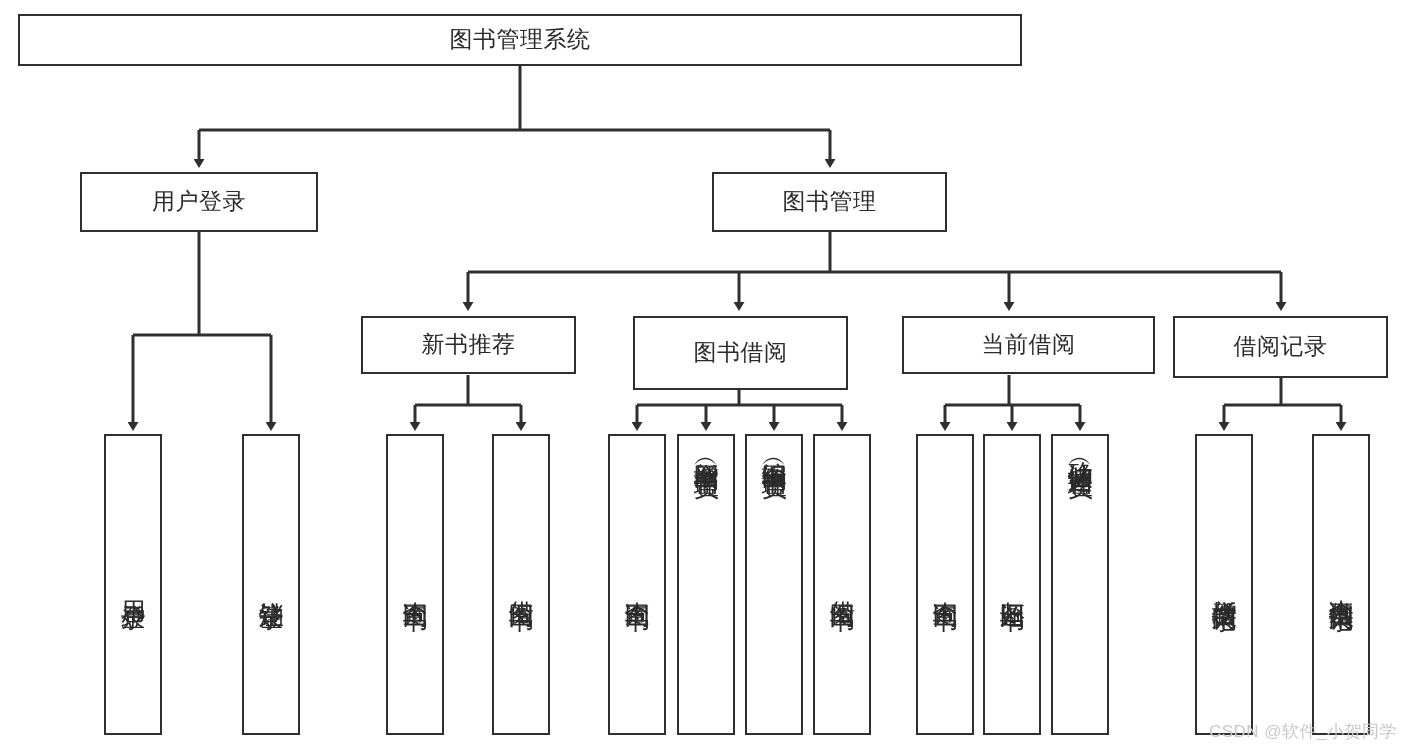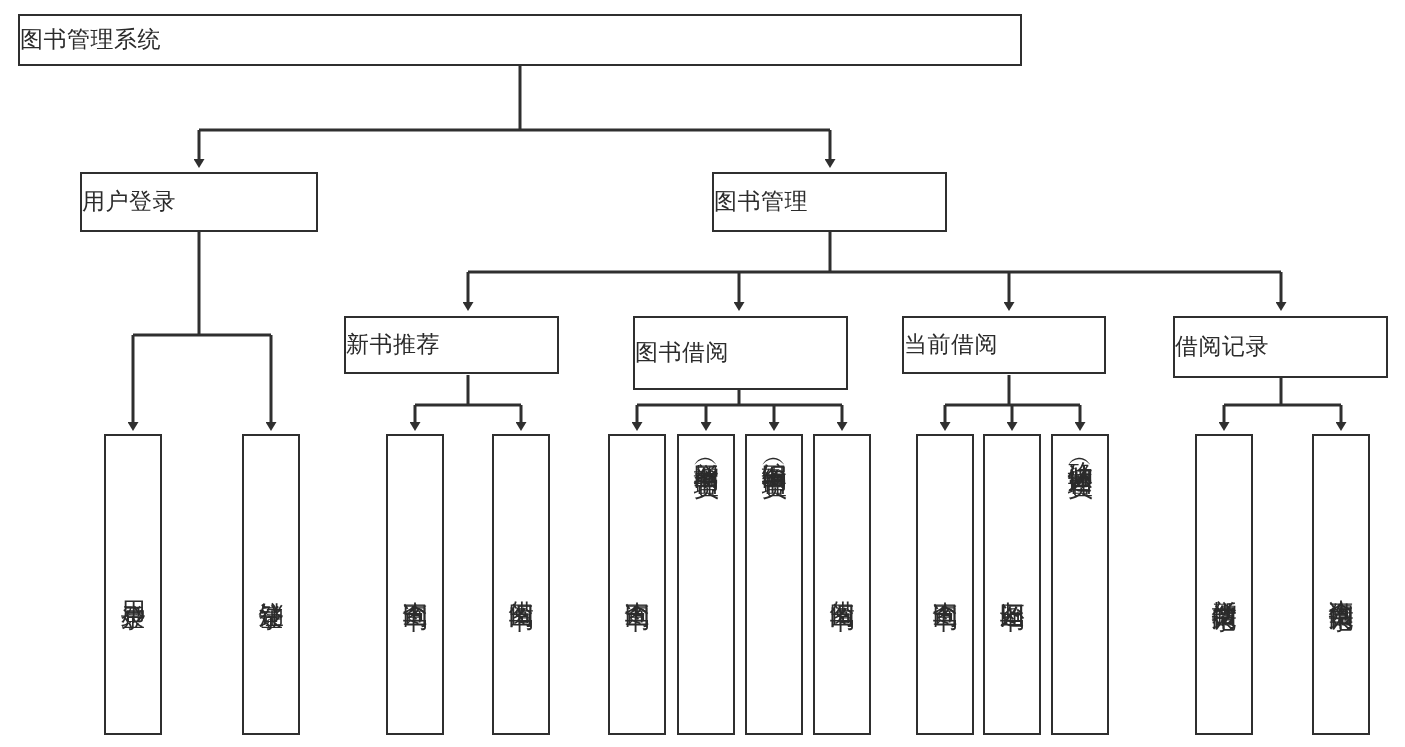--- a/index.html
+++ b/index.html
@@ -27,20 +27,21 @@
     height: 747px;
     pointer-events: none;
   }
   .node {
     position: absolute;
     box-sizing: border-box;
     border: 2.5px solid #2f2f2f;
     background: #ffffff;
     display: flex;
     align-items: center;
+    justify-content: center;
     color: #2b2b2b;
   }
   .node .label {
     display: block;
     text-align: center;
     line-height: 1.18;
     letter-spacing: 0.5px;
   }
   .node.horizontal .label {
     font-size: 23px;
@@ -132,27 +133,27 @@
     <span class="label">图书管理系统</span>
   </div>
 
   <div class="node horizontal" style="left:80px; top:172px; width:238px; height:60px;">
     <span class="label">用户登录</span>
   </div>
   <div class="node horizontal" style="left:712px; top:172px; width:235px; height:60px;">
     <span class="label">图书管理</span>
   </div>
 
-  <div class="node horizontal" style="left:344px; top:316px; width:215px; height:58px;">
+  <div class="node horizontal" style="left:361px; top:316px; width:215px; height:58px;">
     <span class="label">新书推荐</span>
   </div>
   <div class="node horizontal" style="left:633px; top:316px; width:215px; height:74px;">
     <span class="label">图书借阅</span>
   </div>
-  <div class="node horizontal" style="left:902px; top:316px; width:204px; height:58px;">
+  <div class="node horizontal" style="left:902px; top:316px; width:253px; height:58px;">
     <span class="label">当前借阅</span>
   </div>
   <div class="node horizontal" style="left:1173px; top:316px; width:215px; height:62px;">
     <span class="label">借阅记录</span>
   </div>
 
   <div class="node vertical centered" style="left:104px; top:434px; width:58px; height:301px;">
     <span class="label">用户登录</span>
   </div>
   <div class="node vertical centered" style="left:242px; top:434px; width:58px; height:301px;">
@@ -189,14 +190,15 @@
     <span class="label">确认归还（管理员）</span>
   </div>
 
   <div class="node vertical centered" style="left:1195px; top:434px; width:58px; height:301px;">
     <span class="label">新增借阅记录</span>
   </div>
   <div class="node vertical centered" style="left:1312px; top:434px; width:58px; height:301px;">
     <span class="label">查询借阅记录</span>
   </div>
 
+  <div id="watermark">CSDN @软件_小贺同学</div>
 
 </div>
 
 </body></html>

